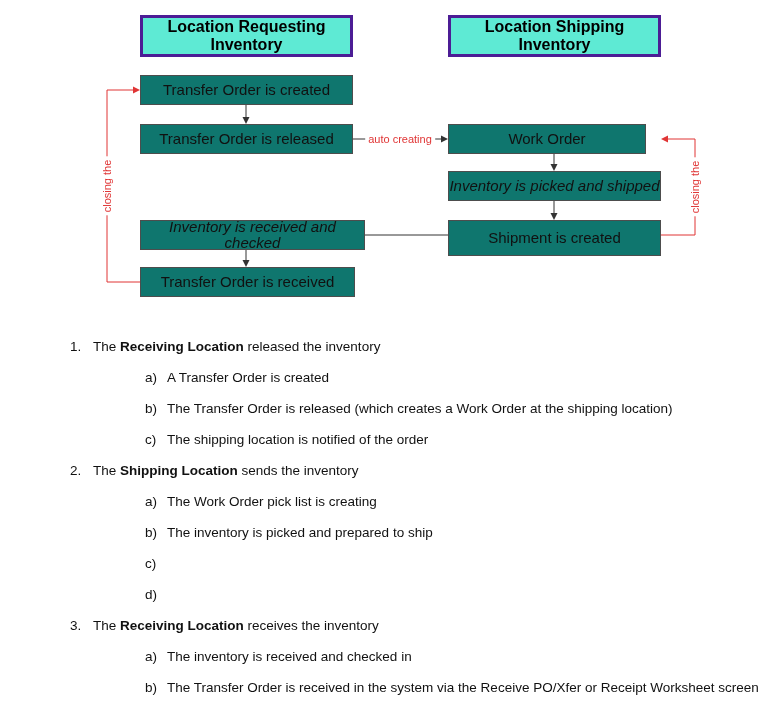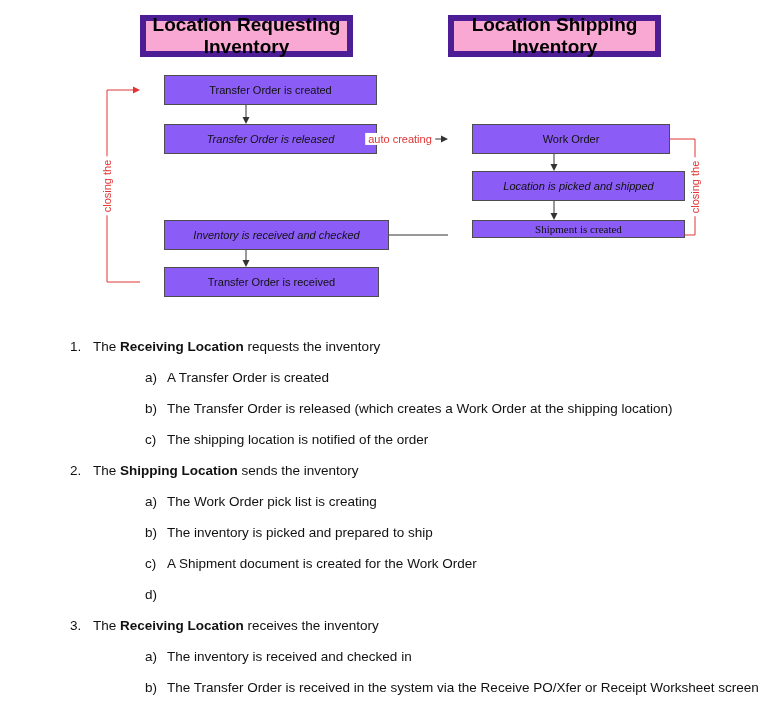--- a/index.html
+++ b/index.html
@@ -4,27 +4,27 @@
 <style>
   html,body{margin:0;padding:0;background:#ffffff;}
   .stage{
     position:relative;width:768px;height:724px;background:#ffffff;overflow:hidden;
     font-family:"Liberation Sans",sans-serif;color:#1a1a1a;
   }
   .diagram{position:absolute;left:0;top:0;width:768px;height:320px;}
   .wires{position:absolute;left:0;top:0;width:768px;height:320px;}
   .box{
     position:absolute;display:flex;align-items:center;justify-content:center;
-    box-sizing:border-box;background:#8b5cf6;border:1px solid #4d4d4d;
-    font-size:11px;color:#111111;text-align:center;line-height:1.1;margin-left:24px;
+    box-sizing:border-box;background:#0f766e;border:1px solid #4d4d4d;
+    font-size:15px;color:#111111;text-align:center;line-height:1.1;
   }
   .hdr{
     position:absolute;display:flex;align-items:center;justify-content:center;
-    box-sizing:border-box;background:#f9a8d4;border:6px solid #4c1d95;
-    font-size:19px;font-weight:bold;color:#000000;text-align:center;
+    box-sizing:border-box;background:#5eead4;border:3px solid #4c1d95;
+    font-size:16px;font-weight:bold;color:#000000;text-align:center;
   }
   .italic{font-style:italic;}
   .lbl{
     position:absolute;background:#ffffff;color:#e03535;font-size:11px;
     white-space:nowrap;padding:0 3px;line-height:1.1;
   }
   .lbl.h{transform:translate(-50%,-50%);}
   .lbl.v{transform:translate(-50%,-50%) rotate(-90deg);}
   .steps{position:absolute;left:0;top:332px;width:768px;}
   .row{position:relative;height:31px;font-size:13.5px;color:#111111;}
@@ -76,38 +76,38 @@
       <g stroke="#e03535" fill="none">
         <polyline points="660,235 695,235 695,139 668,139"></polyline>
         <polygon points="661,139 668,135.5 668,142.5" stroke="none" fill="#e03535"></polygon>
       </g>
     </svg>
 
     <div class="hdr" style="left:140px;top:15px;width:213px;height:42px;">Location Requesting Inventory</div>
     <div class="hdr" style="left:448px;top:15px;width:213px;height:42px;">Location Shipping Inventory</div>
 
     <div class="box" style="left:140px;top:75px;width:213px;height:30px;">Transfer Order is created</div>
-    <div class="box" style="left:140px;top:124px;width:213px;height:30px;font-style:italic;">Transfer Order is released</div>
+    <div class="box" style="left:140px;top:124px;width:213px;height:30px;">Transfer Order is released</div>
     <div class="box italic" style="left:140px;top:220px;width:225px;height:30px;">Inventory is received and checked</div>
     <div class="box" style="left:140px;top:267px;width:215px;height:30px;">Transfer Order is received</div>
 
     <div class="box" style="left:448px;top:124px;width:198px;height:30px;">Work Order</div>
-    <div class="box italic" style="left:448px;top:171px;width:213px;height:30px;">Location is picked and shipped</div>
-    <div class="box" style="left:448px;top:220px;width:213px;height:18px;font-family:Liberation Serif, serif;">Shipment is created</div>
+    <div class="box italic" style="left:448px;top:171px;width:213px;height:30px;">Inventory is picked and shipped</div>
+    <div class="box" style="left:448px;top:220px;width:213px;height:36px;">Shipment is created</div>
 
     <div class="lbl h" style="left:400px;top:139px;">auto creating</div>
     <div class="lbl v" style="left:107px;top:186px;">closing the</div>
     <div class="lbl v" style="left:695px;top:187px;">closing the</div>
   </div>
 
   <div class="steps">
 
     <div class="row">
       <span class="num">1.</span>
-      <span class="txt"><span>The </span><b>Receiving Location</b><span> requests the inventory</span></span>
+      <span class="txt"><span>The </span><b>Receiving Location</b><span> released the inventory</span></span>
     </div>
     <div class="row">
       <span class="letter">a)</span>
       <span class="subtxt">A Transfer Order is created</span>
     </div>
     <div class="row">
       <span class="letter">b)</span>
       <span class="subtxt">The Transfer Order is released (which creates a Work Order at the shipping location)</span>
     </div>
     <div class="row">
@@ -122,21 +122,20 @@
     <div class="row">
       <span class="letter">a)</span>
       <span class="subtxt">The Work Order pick list is creating</span>
     </div>
     <div class="row">
       <span class="letter">b)</span>
       <span class="subtxt">The inventory is picked and prepared to ship</span>
     </div>
     <div class="row">
       <span class="letter">c)</span>
-      <span class="subtxt">A Shipment document is created for the Work Order</span>
     </div>
     <div class="row">
       <span class="letter">d)</span>
     </div>
 
     <div class="row">
       <span class="num">3.</span>
       <span class="txt"><span>The </span><b>Receiving Location</b><span> receives the inventory</span></span>
     </div>
     <div class="row">

